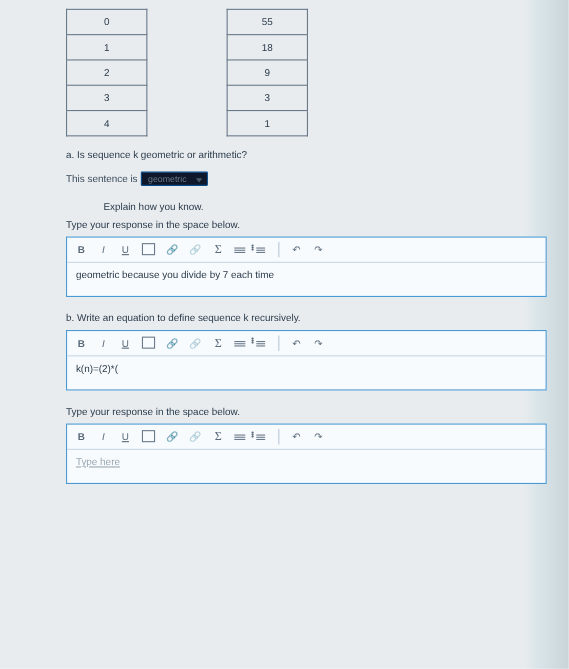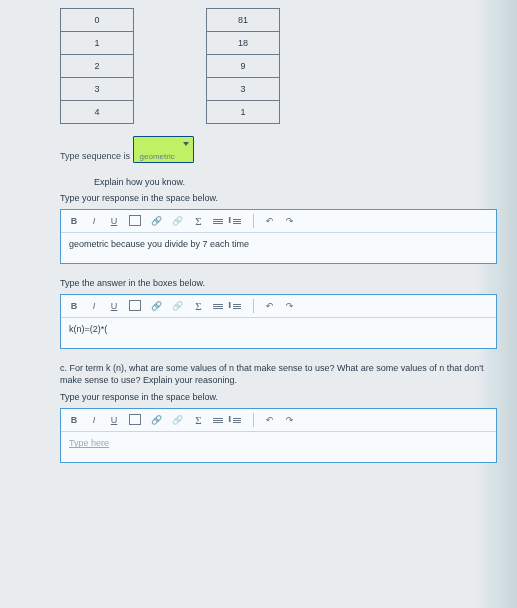--- a/index.html
+++ b/index.html
@@ -28,22 +28,22 @@
     text-align: center;
     font-size: 9px;
     color: #2a3a4a;
   }
   .spacer-col { width: 30px; border: none !important; }
   .q-text { font-size: 9px; color: #2a3a4a; margin: 8px 0; }
   .dropdown-row { margin: 10px 0; font-size: 9px; }
   .dropdown {
     display: inline-block;
     border: 1px solid #0a4a8a;
-    background: #bef264;
-    padding: 15px 18px 1px 6px;
+    background: #0f172a;
+    padding: 1px 18px 1px 6px;
     font-size: 8px;
     color: #6a7a8a;
     position: relative;
     border-radius: 1px;
   }
   .dropdown::after {
     content: "";
     position: absolute;
     right: 4px; top: 5px;
     border-left: 3px solid transparent;
@@ -90,21 +90,21 @@
 </head>
 <body>
 
 <div class="content">
 
   <table class="data-tbl">
     <tbody>
         <tr>
       <td>0</td>
       <td class="spacer-col" style="border:none;border-top:1px solid transparent;border-bottom:1px solid transparent;"></td>
-      <td>81</td>
+      <td>55</td>
     </tr>
     <tr>
       <td>1</td>
       <td class="spacer-col" style="border:none;"></td>
       <td>18</td>
     </tr>
     <tr>
       <td>2</td>
       <td class="spacer-col" style="border:none;"></td>
       <td>9</td>
@@ -115,23 +115,24 @@
       <td>3</td>
     </tr>
     <tr>
       <td>4</td>
       <td class="spacer-col" style="border:none;"></td>
       <td>1</td>
     </tr>
   </tbody>
     </table>
 
+  <div class="q-text">a. Is sequence k geometric or arithmetic?</div>
 
   <div class="dropdown-row">
-    <span>Type sequence is</span>
+    <span>This sentence is</span>
     <span class="dropdown">geometric</span>
   </div>
 
   <div class="prompt" style="margin-top:14px;padding-left:34px;">Explain how you know.</div>
   <div class="prompt">Type your response in the space below.</div>
 
   <div class="editor">
     <div class="toolbar">
       <span class="tb-btn" style="font-weight:bold">B</span>
       <span class="tb-btn italic">I</span>
@@ -150,21 +151,21 @@
           <span></span>
           <span></span>
         </span>
       <span class="sep"></span>
       <span class="tb-btn undo">↶</span>
       <span class="tb-btn redo">↷</span>
     </div>
     <div class="editor-body">geometric because you divide by 7 each time</div>
   </div>
 
-  <div class="prompt">Type the answer in the boxes below.</div>
+  <div class="prompt section-label">b. Write an equation to define sequence k recursively.</div>
 
   <div class="editor">
     <div class="toolbar">
       <span class="tb-btn" style="font-weight:bold">B</span>
       <span class="tb-btn italic">I</span>
       <span class="tb-btn" style="text-decoration:underline">U</span>
       <span class="tb-btn"><span class="iconbox"></span></span>
       <span class="tb-btn">🔗</span>
       <span class="tb-btn" style="opacity:.5">🔗</span>
       <span class="tb-btn sigma">Σ</span>
@@ -178,21 +179,20 @@
           <span></span>
           <span></span>
         </span>
       <span class="sep"></span>
       <span class="tb-btn undo">↶</span>
       <span class="tb-btn redo">↷</span>
     </div>
     <div class="editor-body">k(n)=(2)*(</div>
   </div>
 
-  <div class="prompt section-label" style="line-height:1.3">c. For term k (n), what are some values of n that make sense to use? What are some values of n that don't make sense to use? Explain your reasoning.</div>
   <div class="prompt">Type your response in the space below.</div>
 
   <div class="editor">
     <div class="toolbar">
       <span class="tb-btn" style="font-weight:bold">B</span>
       <span class="tb-btn italic">I</span>
       <span class="tb-btn" style="text-decoration:underline">U</span>
       <span class="tb-btn"><span class="iconbox"></span></span>
       <span class="tb-btn">🔗</span>
       <span class="tb-btn" style="opacity:.5">🔗</span>

